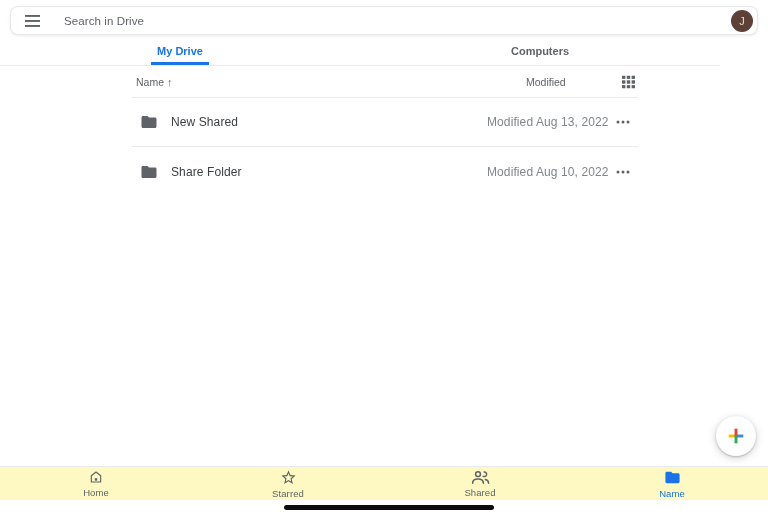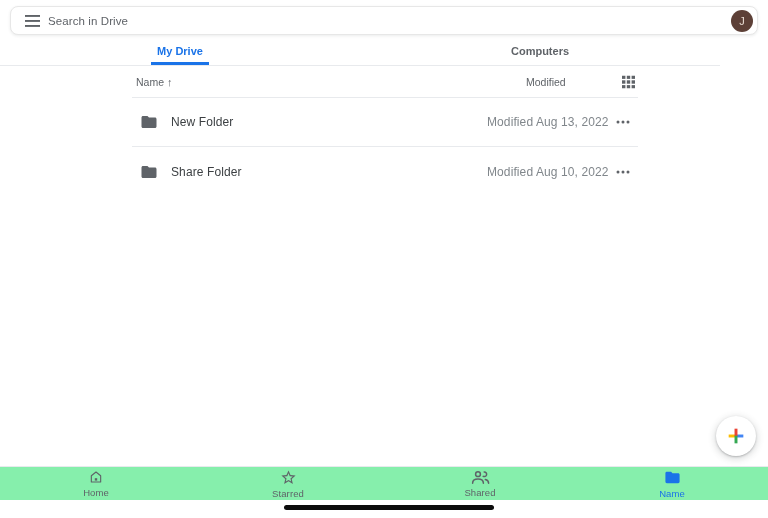--- a/index.html
+++ b/index.html
@@ -14,21 +14,21 @@
 
   
   .search-bar {
     position:absolute; left:10px; top:6px; width:748px; height:29px;
     background:#fff; border:1px solid #e7e7e7; border-radius:8px;
     box-shadow:0 1px 3px rgba(60,64,67,.10);
     display:flex; align-items:center; padding:0 4px 0 11px;
     cursor:text;
   }
   .menu-btn { display:flex; align-items:center; justify-content:center; width:20px; height:20px; cursor:pointer; }
-  .search-text { margin-left:6px; font-size:11.5px; color:#5f6368; letter-spacing:.1px; }
+  .search-text { margin-left:22px; font-size:11.5px; color:#5f6368; letter-spacing:.1px; }
   .avatar {
     margin-left:auto; width:22px; height:22px; border-radius:50%;
     background:#5d4037; color:#e9ddd3; font-size:11px;
     display:flex; align-items:center; justify-content:center; cursor:pointer;
   }
 
   
   .tabs {
     position:absolute; top:39px; left:0; width:720px; height:27px;
     display:flex; border-bottom:1px solid #e8eaed;
@@ -70,21 +70,21 @@
   .fab {
     position:absolute; left:716px; top:416px; width:40px; height:40px;
     border-radius:50%; background:#fff; border:none; cursor:pointer;
     box-shadow:0 1px 2px rgba(60,64,67,.30), 0 2px 6px 2px rgba(60,64,67,.15);
     display:flex; align-items:center; justify-content:center;
   }
 
   
   .bottom-nav {
     position:absolute; left:0; bottom:18px; width:768px; height:34px;
-    border-top:1px solid #e8eaed; display:flex; background:#86efac;
+    border-top:1px solid #e8eaed; display:flex; background:#fef9c3;
   }
   .nav-item {
     flex:1; display:flex; flex-direction:column; align-items:center;
     justify-content:center; gap:2px; color:#5f6368; cursor:pointer;
   }
   .nav-label { font-size:9.5px; letter-spacing:.1px; }
   .nav-item.active .nav-label { color:#1a73e8; }
 
   .home-indicator {
     position:absolute; left:284px; bottom:8px; width:210px; height:5px;
@@ -138,21 +138,21 @@
       </svg>
     </span>
   </div>
 
   <div class="file-row bordered">
     <span class="folder-ic">
       <svg width="18" height="18" viewBox="0 0 24 24" fill="#5f6368">
           <path d="M10 4H4c-1.1 0-2 .9-2 2v12c0 1.1.9 2 2 2h16c1.1 0 2-.9 2-2V8c0-1.1-.9-2-2-2h-8l-2-2z"></path>
         </svg>
     </span>
-    <span class="file-name">New Folder</span>
+    <span class="file-name">New Shared</span>
     <span class="file-modified">Modified Aug 13, 2022</span>
     <span class="row-menu">
       <svg width="14" height="4" viewBox="0 0 14 4" fill="#5f6368">
           <circle cx="2" cy="2" r="1.5"></circle>
           <circle cx="7" cy="2" r="1.5"></circle>
           <circle cx="12" cy="2" r="1.5"></circle>
         </svg>
     </span>
   </div>
 

